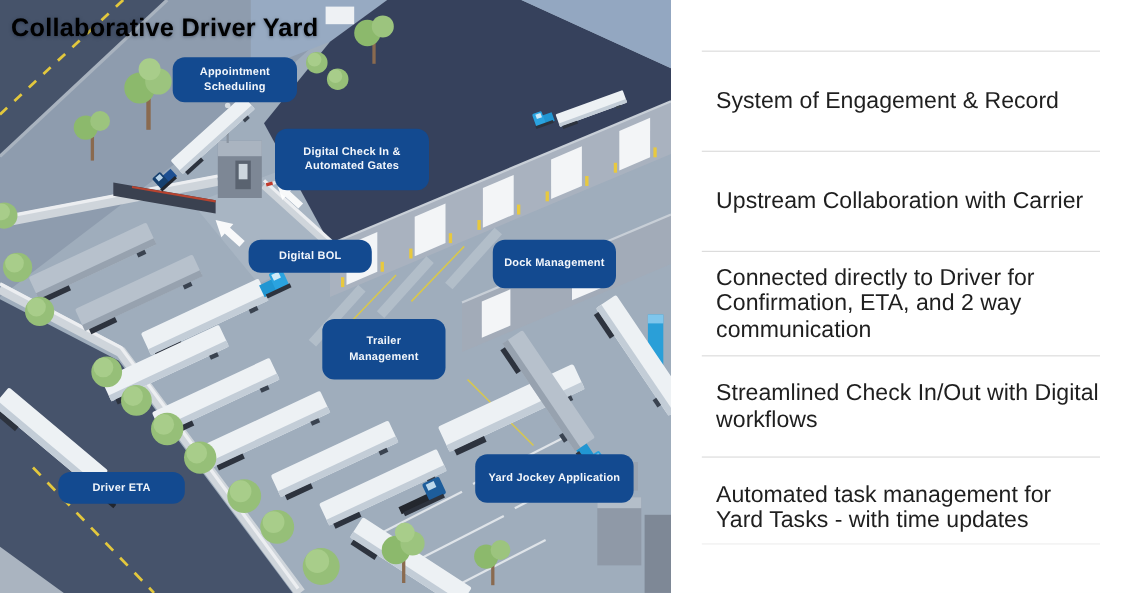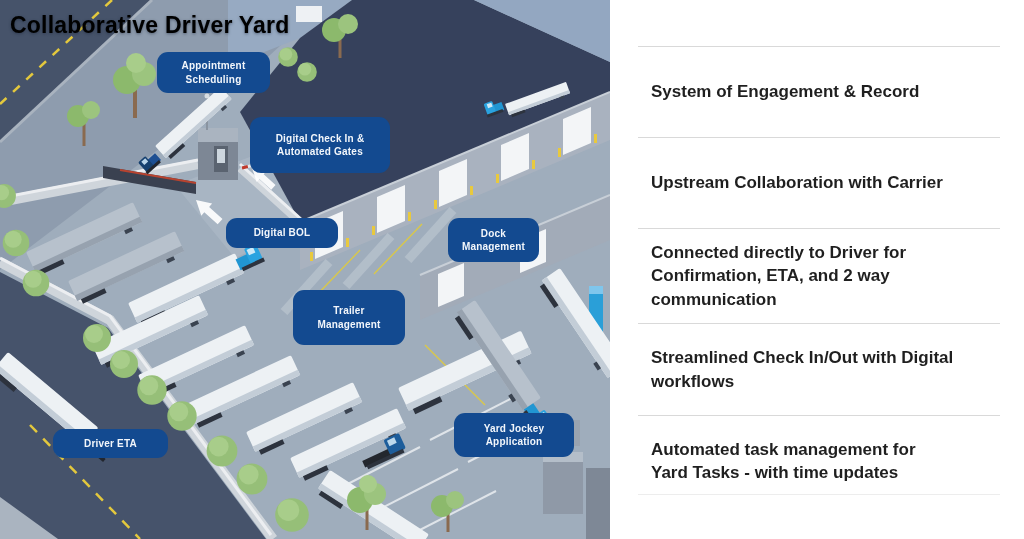--- a/index.html
+++ b/index.html
@@ -21,35 +21,35 @@
     position:absolute; z-index:6;
     background:#134a90; color:#f2f6fb;
     border-radius:11px;
     display:flex; align-items:center; justify-content:center; text-align:center;
     font-size:10px; font-weight:bold; line-height:1.32; letter-spacing:.2px;
     padding:4px 10px;
   }
   .co-appointment { left:157px; top:52px;  width:113px; height:41px; }
   .co-checkin     { left:250px; top:117px; width:140px; height:56px; }
   .co-bol         { left:226px; top:218px; width:112px; height:30px; }
-  .co-dock        { left:448px; top:218px; width:91px; height:44px; }
+  .co-dock        { left:448px; top:218px; width:112px; height:44px;text-align:right; }
   .co-trailer     { left:293px; top:290px; width:112px; height:55px; }
   .co-eta         { left:53px;  top:429px; width:115px; height:29px; }
-  .co-jockey      { left:454px; top:413px; width:120px; height:44px; }
+  .co-jockey      { left:432px; top:413px; width:144px; height:44px; }
 
   
   .panel { position:relative; flex:1 1 auto; background:#ffffff; }
   .features { margin:46px 24px 0 28px; }
   .feature-row {
     border-top:1px solid #d9d9d9;
     display:flex; align-items:center;
     padding-left:13px;
   }
   .feature-text {
-    font-size:17px; font-weight:bold; color:#1f1f1f;
+    font-size:21px; font-weight:normal; color:#1f1f1f;
     line-height:23.5px; white-space:pre-line;
   }
   .fr-1 { height:91px; } .fr-2 { height:91px; } .fr-3 { height:95px; }
   .fr-4 { height:92px; } .fr-5 { height:79px; padding-top:12px; }
   .end-rule { border-top:1px solid #ededed; height:0; }
 </style>
 </head>
 <body>
 
 <div class="slide">

